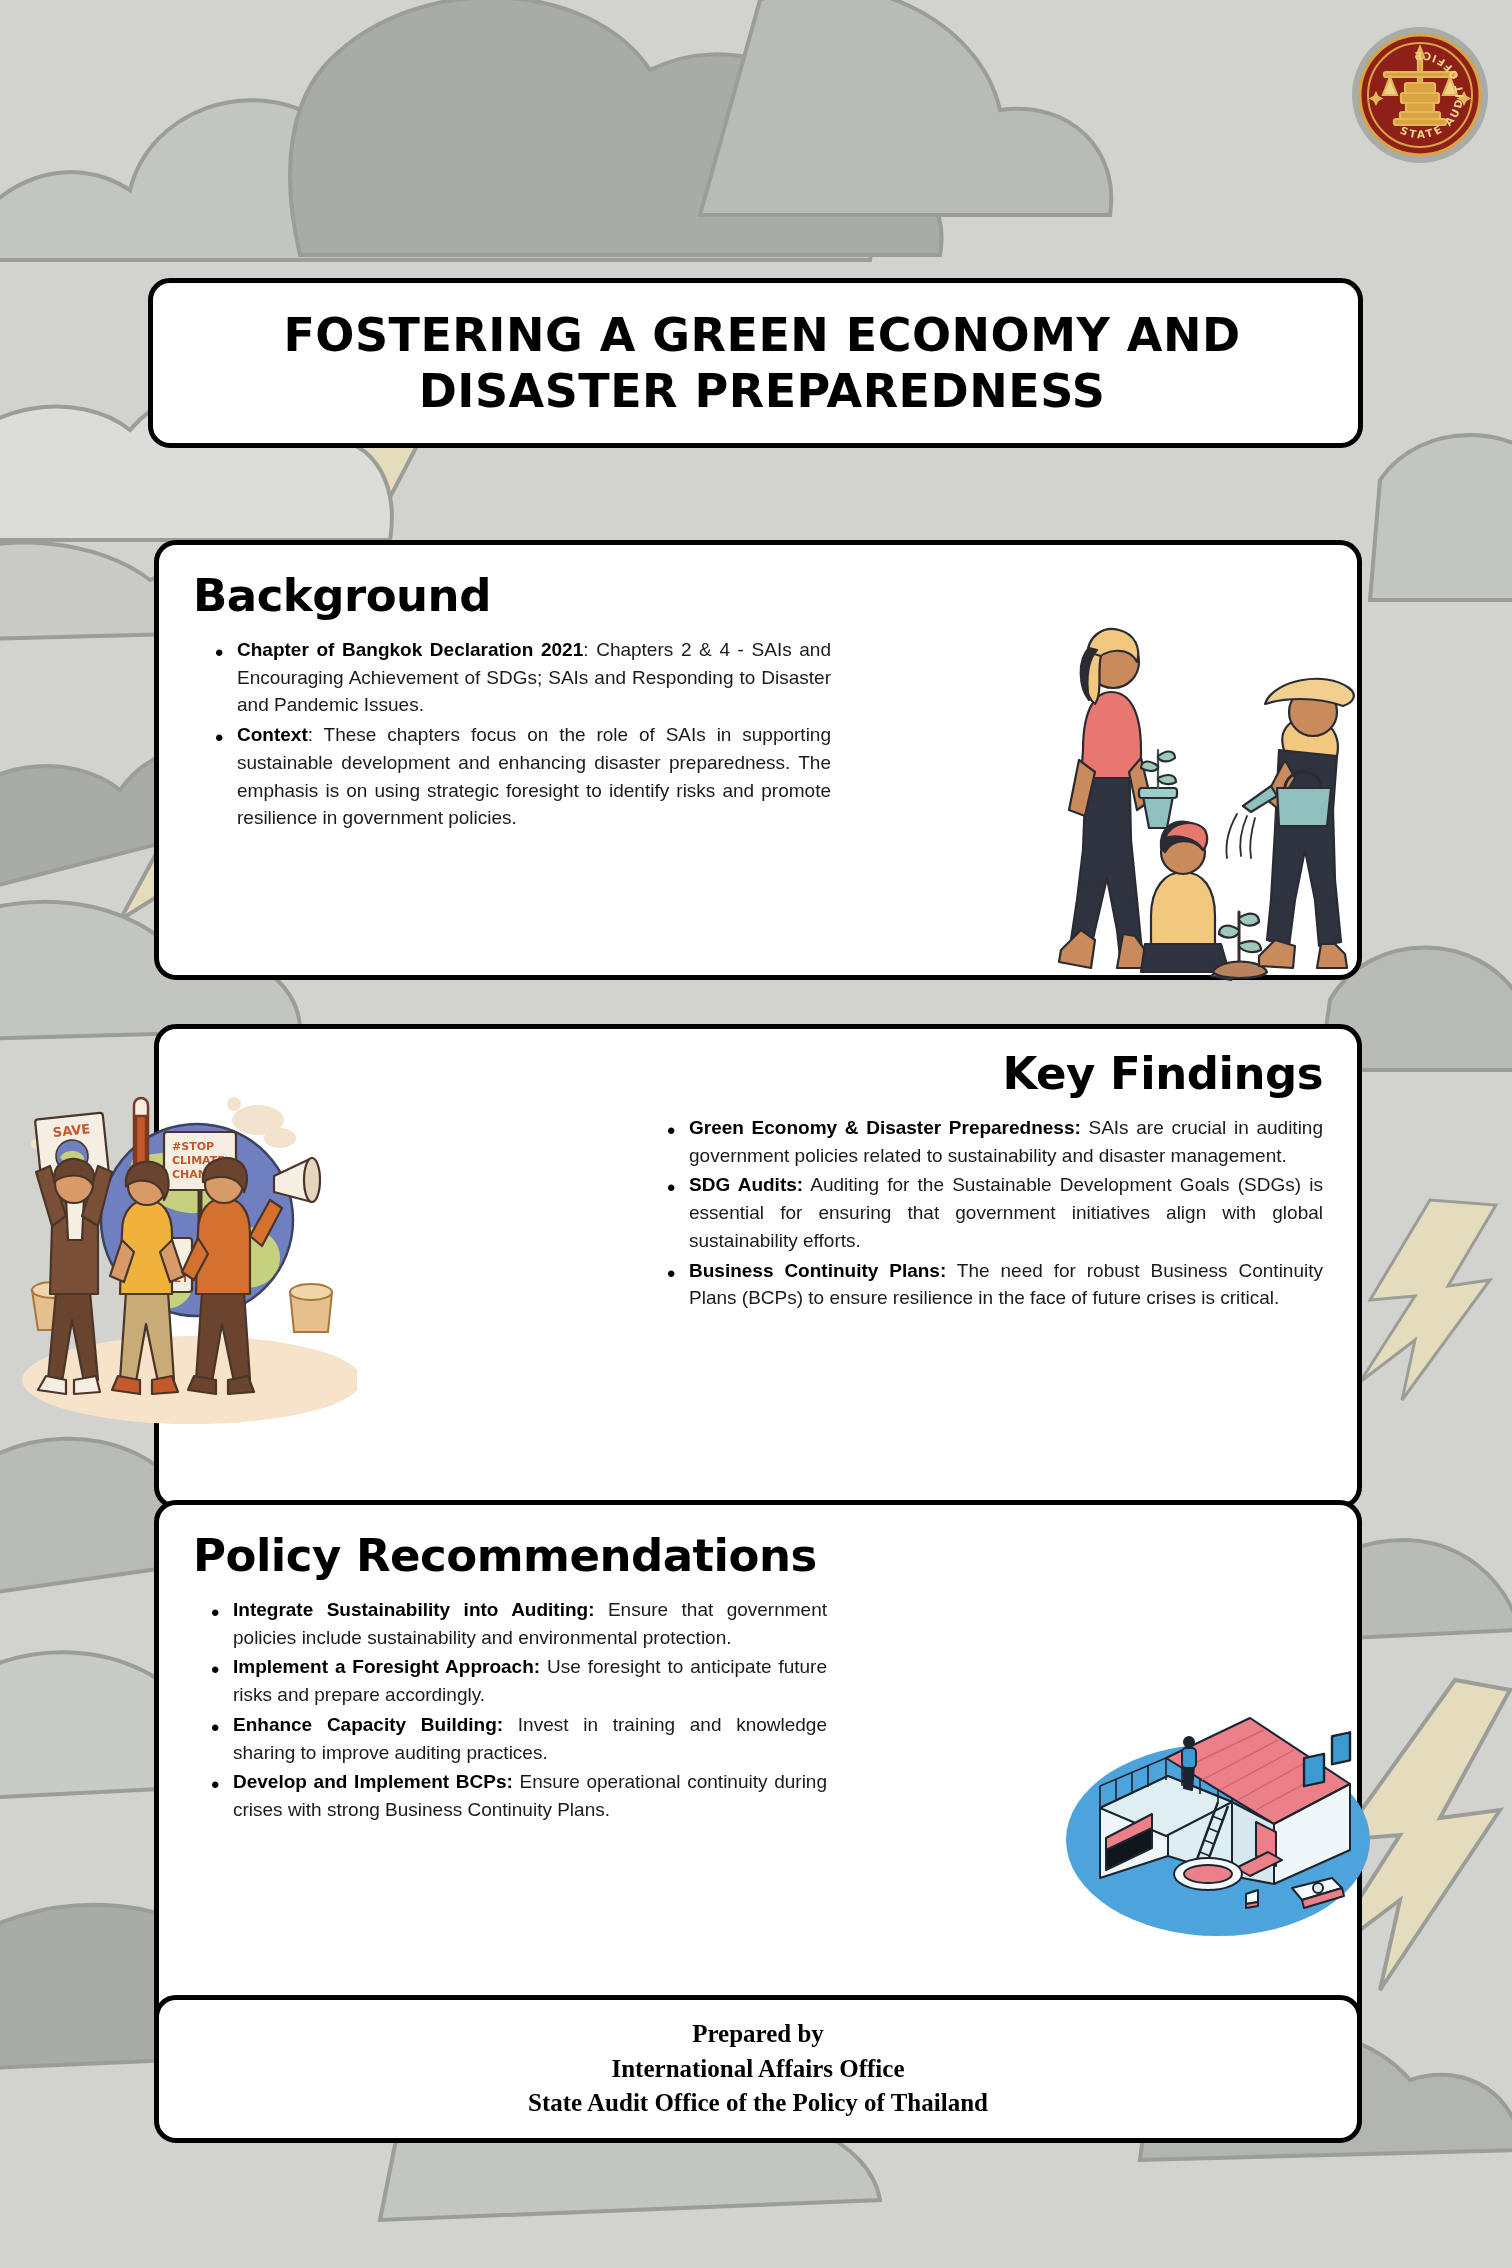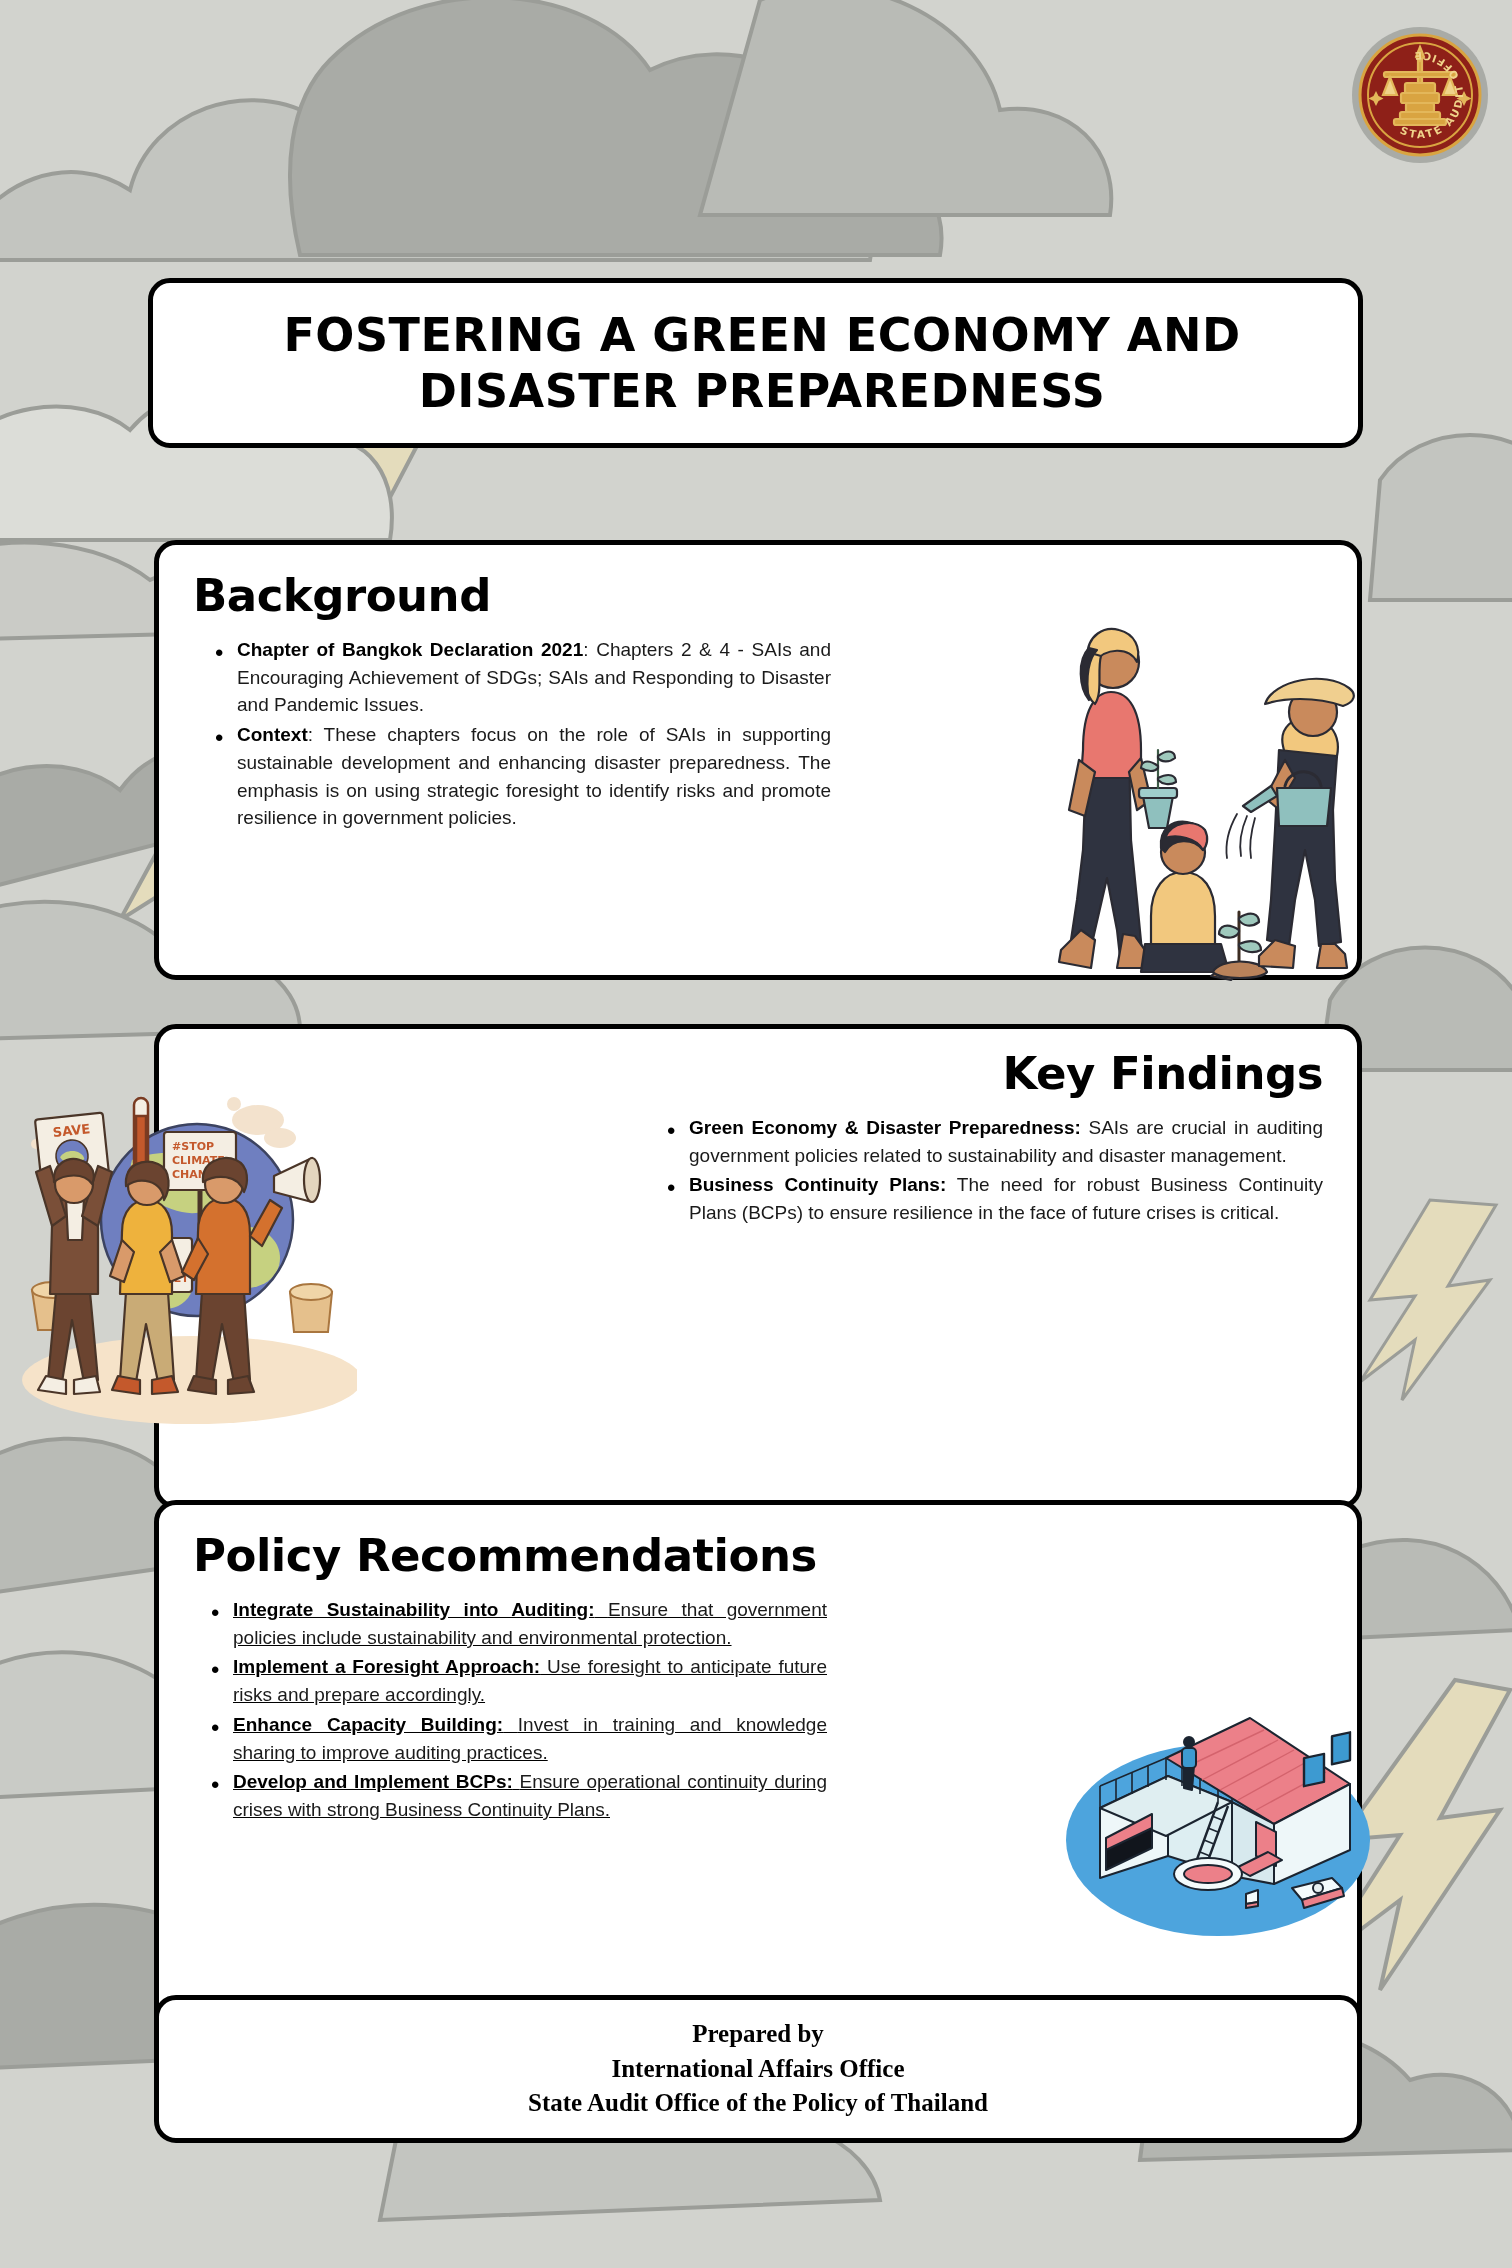--- a/index.html
+++ b/index.html
@@ -87,21 +87,21 @@
     content: "•";
     position: absolute; left: 4px; top: -1px;
     font-size: 24px; line-height: 1.46;
     color: #000;
   }
   ul.bullets li b { font-weight: 700; color: #000; }
 
   
   #background-card ul.bullets { width: 620px; margin: 14px 0 0 52px; }
   #keyfindings-card ul.bullets { width: 660px; margin: 14px 34px 0 auto; }
-  #policy-card ul.bullets { width: 620px; margin: 14px 0 0 48px; text-decoration: underline; }
+  #policy-card ul.bullets { width: 620px; margin: 14px 0 0 48px; }
 
   
   .art { position: absolute; z-index: 4; pointer-events: none; }
   .art svg { display: block; }
 
   #art-planting { left: 1025px; top: 600px; width: 330px; height: 385px; }
   #art-protest  { left: 12px;  top: 1080px; width: 345px; height: 345px; }
   #art-flood    { left: 1060px; top: 1690px; width: 315px; height: 255px; }
 
   
@@ -272,20 +272,23 @@
     </svg>
   </div>
 
   <div class="card" id="keyfindings-card">
     <div class="sec-head">Key Findings</div>
     <ul class="bullets">
       <li>
         <b>Green Economy &amp; Disaster Preparedness:</b><span> </span><span>SAIs are crucial in auditing government policies related to sustainability and disaster management.</span>
       </li>
       <li>
+        <b>SDG Audits:</b><span> </span><span>Auditing for the Sustainable Development Goals (SDGs) is essential for ensuring that government initiatives align with global sustainability efforts.</span>
+      </li>
+      <li>
         <b>Business Continuity Plans:</b><span> </span><span>The need for robust Business Continuity Plans (BCPs) to ensure resilience in the face of future crises is critical.</span>
       </li>
     </ul>
   </div>
 
   <div class="art" id="art-protest">
     <svg viewBox="0 0 345 345" xmlns="http://www.w3.org/2000/svg">
 
       <ellipse cx="180" cy="300" rx="170" ry="44" fill="#f6e3c9"></ellipse>
 

